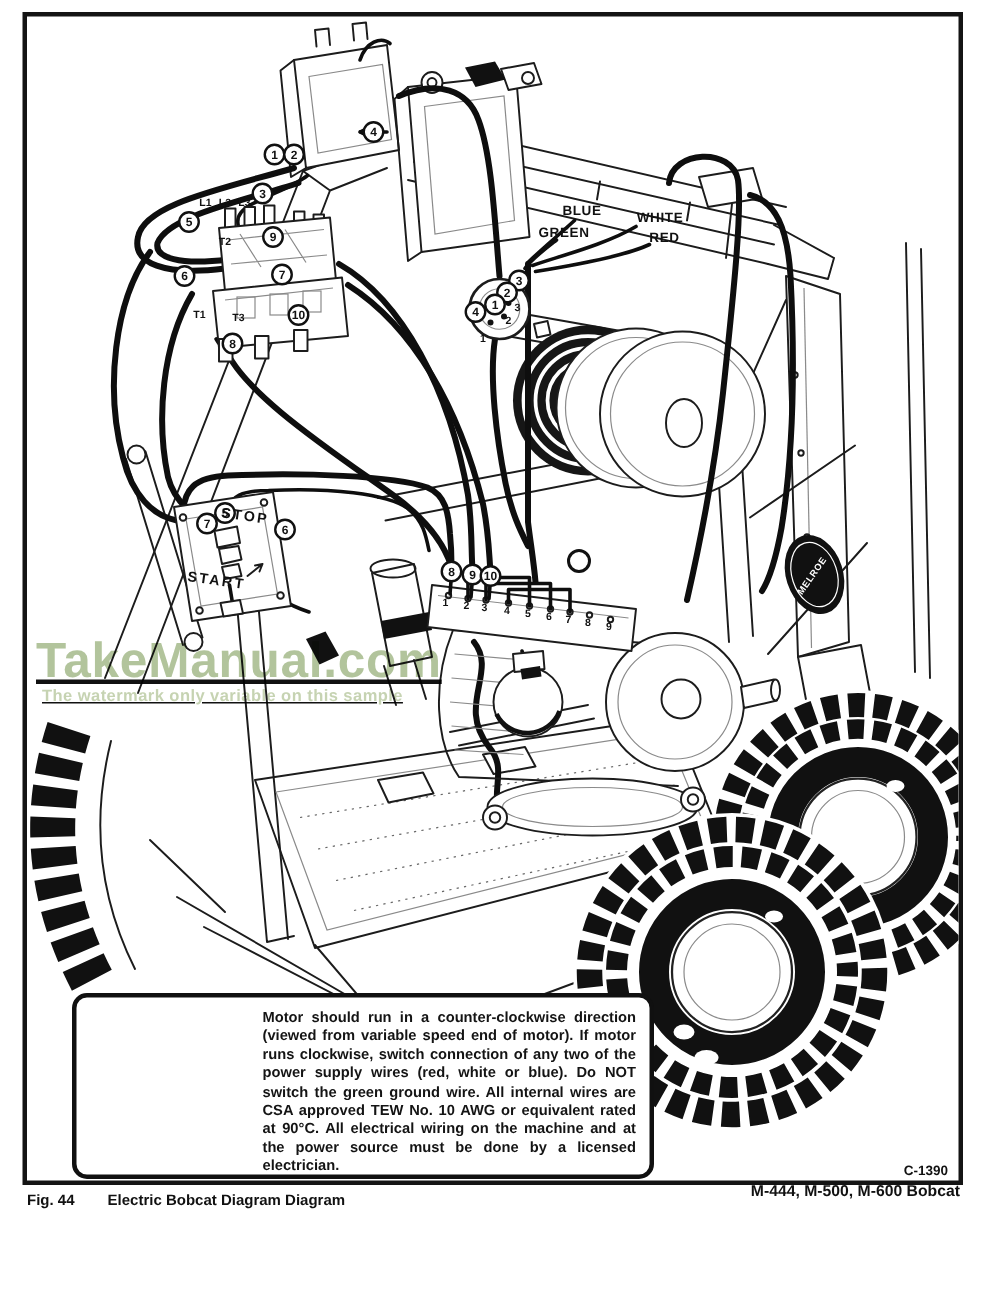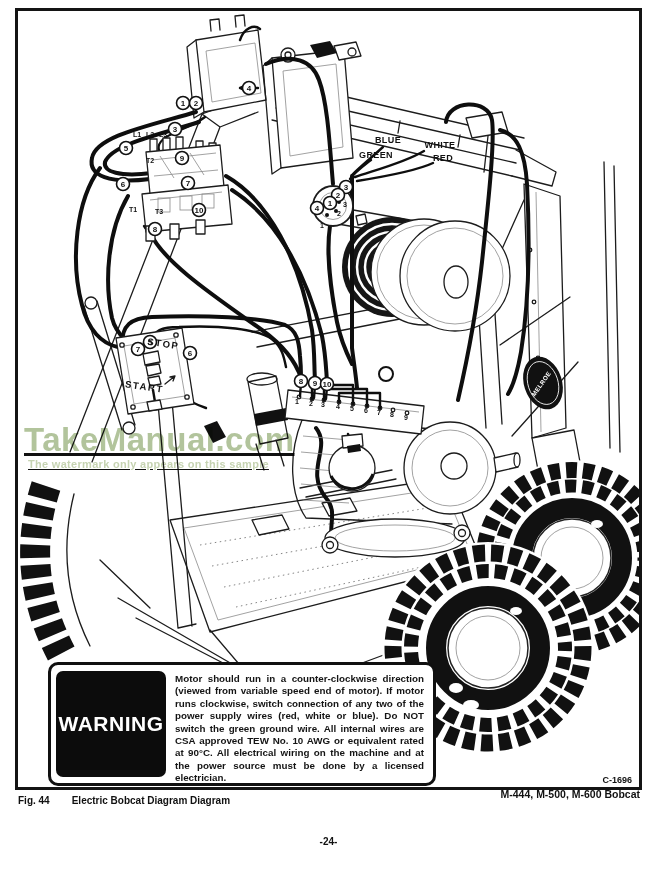--- a/index.html
+++ b/index.html
@@ -348,31 +348,27 @@
           <text x="376" y="158" class="color-lbl">GREEN</text>
           <text x="443" y="161" class="color-lbl">RED</text>
           <text x="163" y="347" class="sw-lbl" transform="rotate(8 163 347)">STOP</text>
           <text x="144" y="390" class="sw-lbl" transform="rotate(8 144 390)">START</text>
           <text x="543" y="385" class="badge-txt" transform="rotate(-55 543 385)">MELROE</text>
         </g>
     </svg>
 
     <div class="watermark">
       <div class="wm-title">TakeManual.com</div>
-      <div class="wm-sub">The watermark only appears on this sample</div>
+      <div class="wm-sub">The watermark only variable on this sample</div>
     </div>
 
     <div class="warning-box">
-      <div class="warning-badge">
-        <span>WARNING</span>
-      </div>
       <p class="warning-text">Motor should run in a counter-clockwise direction (viewed from variable speed end of motor). If motor runs clockwise, switch connection of any two of the power supply wires (red, white or blue). Do NOT switch the green ground wire. All internal wires are CSA approved TEW No. 10 AWG or equivalent rated at 90°C. All electrical wiring on the machine and at the power source must be done by a licensed electrician.</p>
     </div>
 
-    <div class="drawing-number">C-1696</div>
+    <div class="drawing-number">C-1390</div>
   </div>
 
   <div class="caption">
     <span class="figno">Fig. 44</span><span>Electric Bobcat Diagram Diagram</span>
   </div>
-  <div class="pageno">-24-</div>
   <div class="models">M-444, M-500, M-600  Bobcat</div>
 </div>
 
 </body></html>

